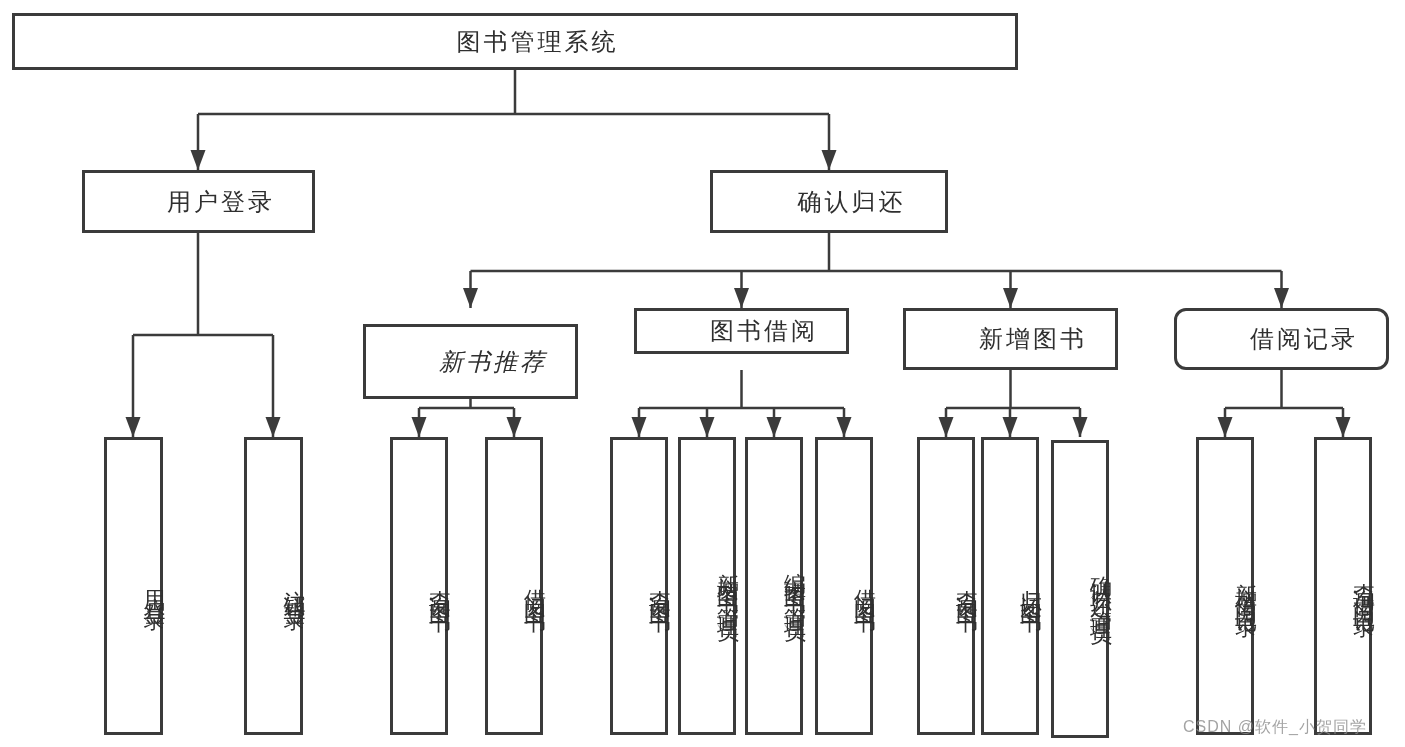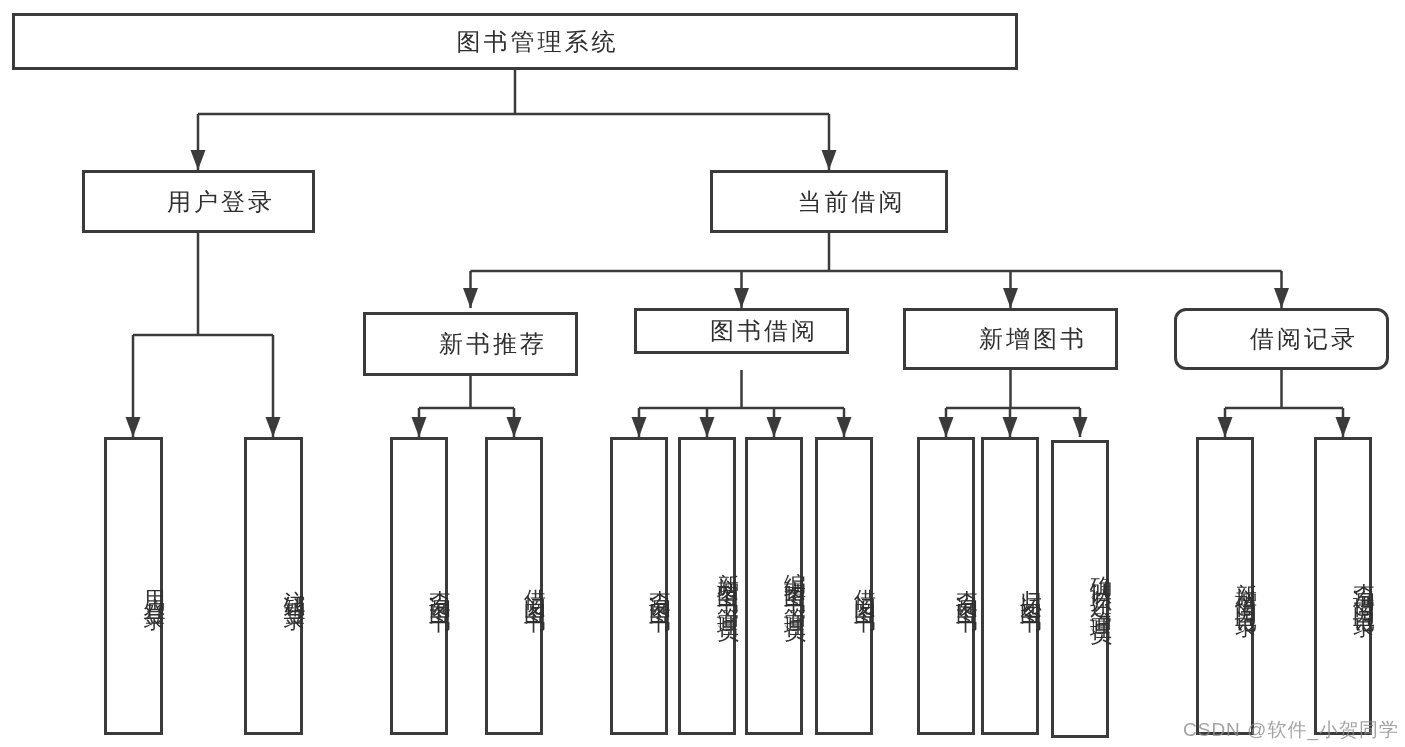--- a/index.html
+++ b/index.html
@@ -14,21 +14,21 @@
     display:flex;align-items:center;justify-content:center;padding-left:42px;
   }
   .hbox{font-size:24px;letter-spacing:3px;text-indent:3px;}
   .vbox span{
     writing-mode:vertical-rl;
     font-size:22px;letter-spacing:7px;
     color:#2f2f2f;line-height:1;
   }
   .watermark{
     position:absolute;left:1183px;top:717px;
-    font-size:19px;color:rgba(140,140,140,0.8);
+    font-size:16px;color:rgba(140,140,140,0.8);
     letter-spacing:1px;white-space:nowrap;z-index:5;
   }
 </style>
 </head>
 <body>
 
 <div class="canvas">
 
   <svg class="wires" viewBox="0 0 1405 747" xmlns="http://www.w3.org/2000/svg">
     <g stroke="#3b3b3b" stroke-width="2.5" fill="none">
@@ -66,23 +66,23 @@
       <polygon points="1002.5,417 1017.5,417 1010,437"></polygon>
       <polygon points="1072.5,417 1087.5,417 1080,437"></polygon>
       <polygon points="1217.5,417 1232.5,417 1225,437"></polygon>
       <polygon points="1335.5,417 1350.5,417 1343,437"></polygon>
     </g>
   </svg>
 
   <div class="node hbox" style="left:12px;top:13px;width:1006px;height:57px;">图书管理系统</div>
 
   <div class="node hbox" style="left:82px;top:170px;width:233px;height:63px;">用户登录</div>
-  <div class="node hbox" style="left:710px;top:170px;width:238px;height:63px;">当前借阅</div>
+  <div class="node hbox" style="left:710px;top:170px;width:238px;height:63px;">确认归还</div>
 
-  <div class="node hbox" style="left:363px;top:312px;width:215px;height:64px;">新书推荐</div>
+  <div class="node hbox" style="left:363px;top:324px;width:215px;height:75px;font-style:italic;">新书推荐</div>
   <div class="node hbox" style="left:634px;top:308px;width:215px;height:46px;">图书借阅</div>
   <div class="node hbox" style="left:903px;top:308px;width:215px;height:62px;">新增图书</div>
   <div class="node hbox" style="left:1174px;top:308px;width:215px;height:62px;border-radius:12px;">借阅记录</div>
 
   <div class="node vbox" style="left:104px;top:437px;width:59px;height:298px;">
     <span>用户登录</span>
   </div>
   <div class="node vbox" style="left:244px;top:437px;width:59px;height:298px;">
     <span>注销登录</span>
   </div>

